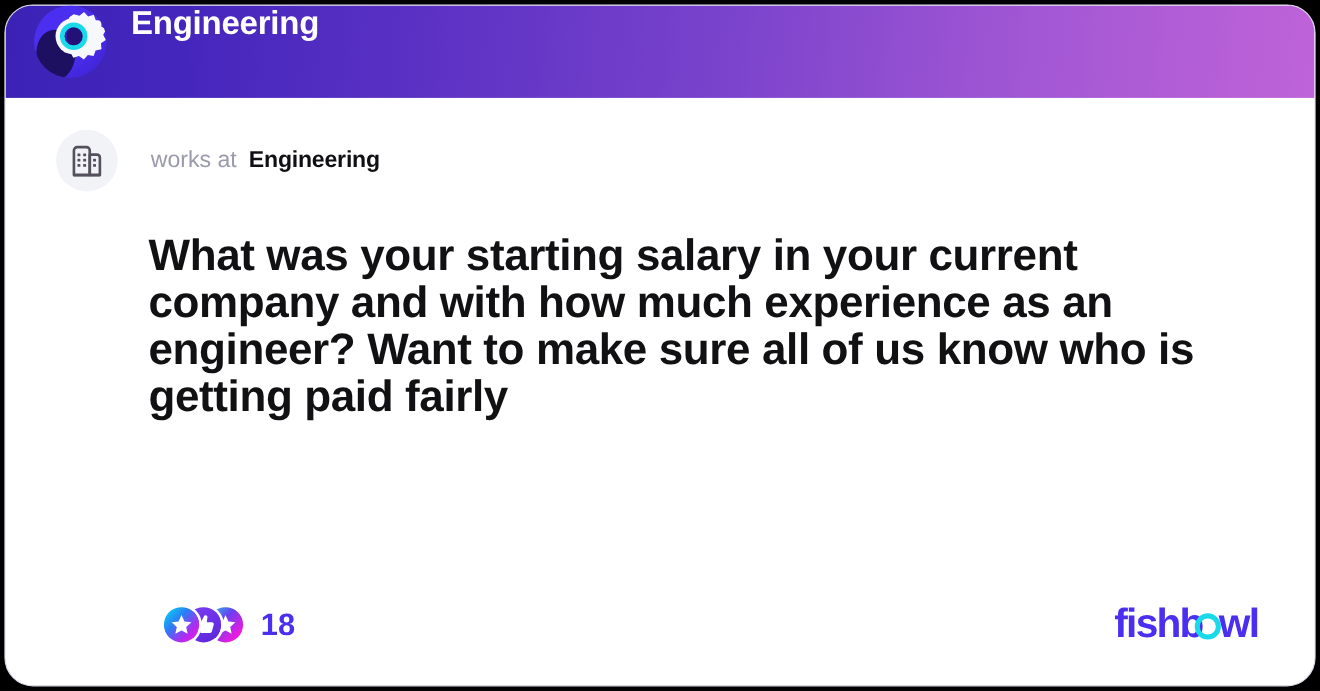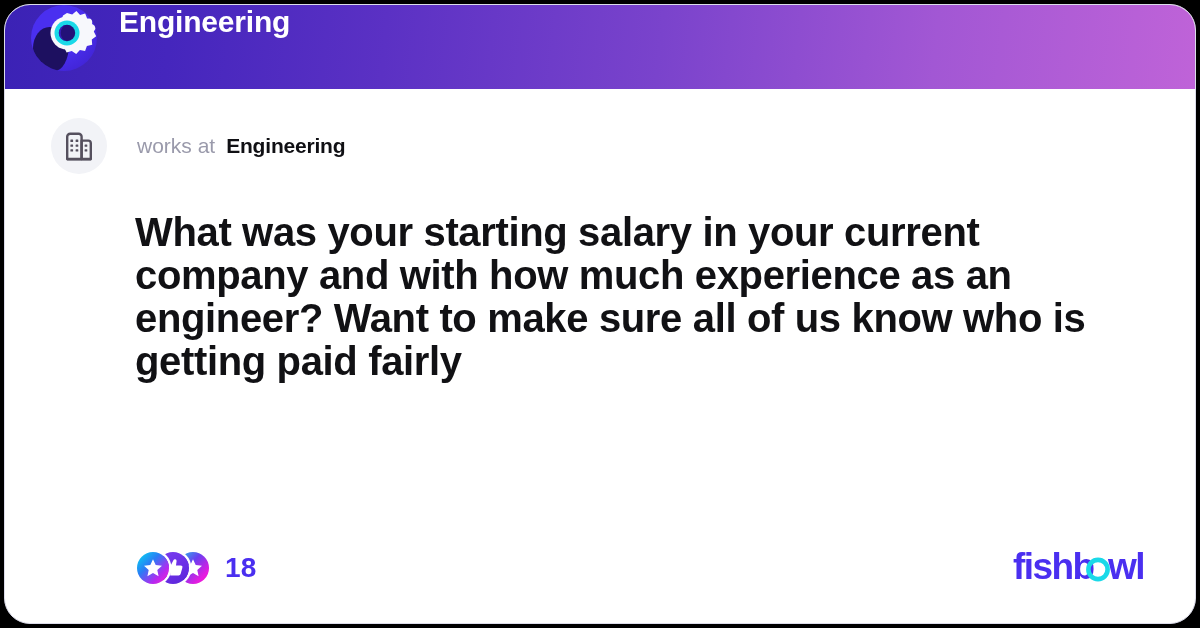--- a/index.html
+++ b/index.html
@@ -114,21 +114,21 @@
     font-size: 40px;
     line-height: 43px;
     font-weight: bold;
     color: #111114;
     letter-spacing: -0.35px;
   }
 
   
   .footer {
     position: absolute;
-    left: 4px;
+    left: 16px;
     right: 0;
     bottom: 32px;
     height: 46px;
     display: flex;
     align-items: center;
     justify-content: space-between;
     padding: 0 38px 0 128px;
   }
   .reactions {
     display: flex;

